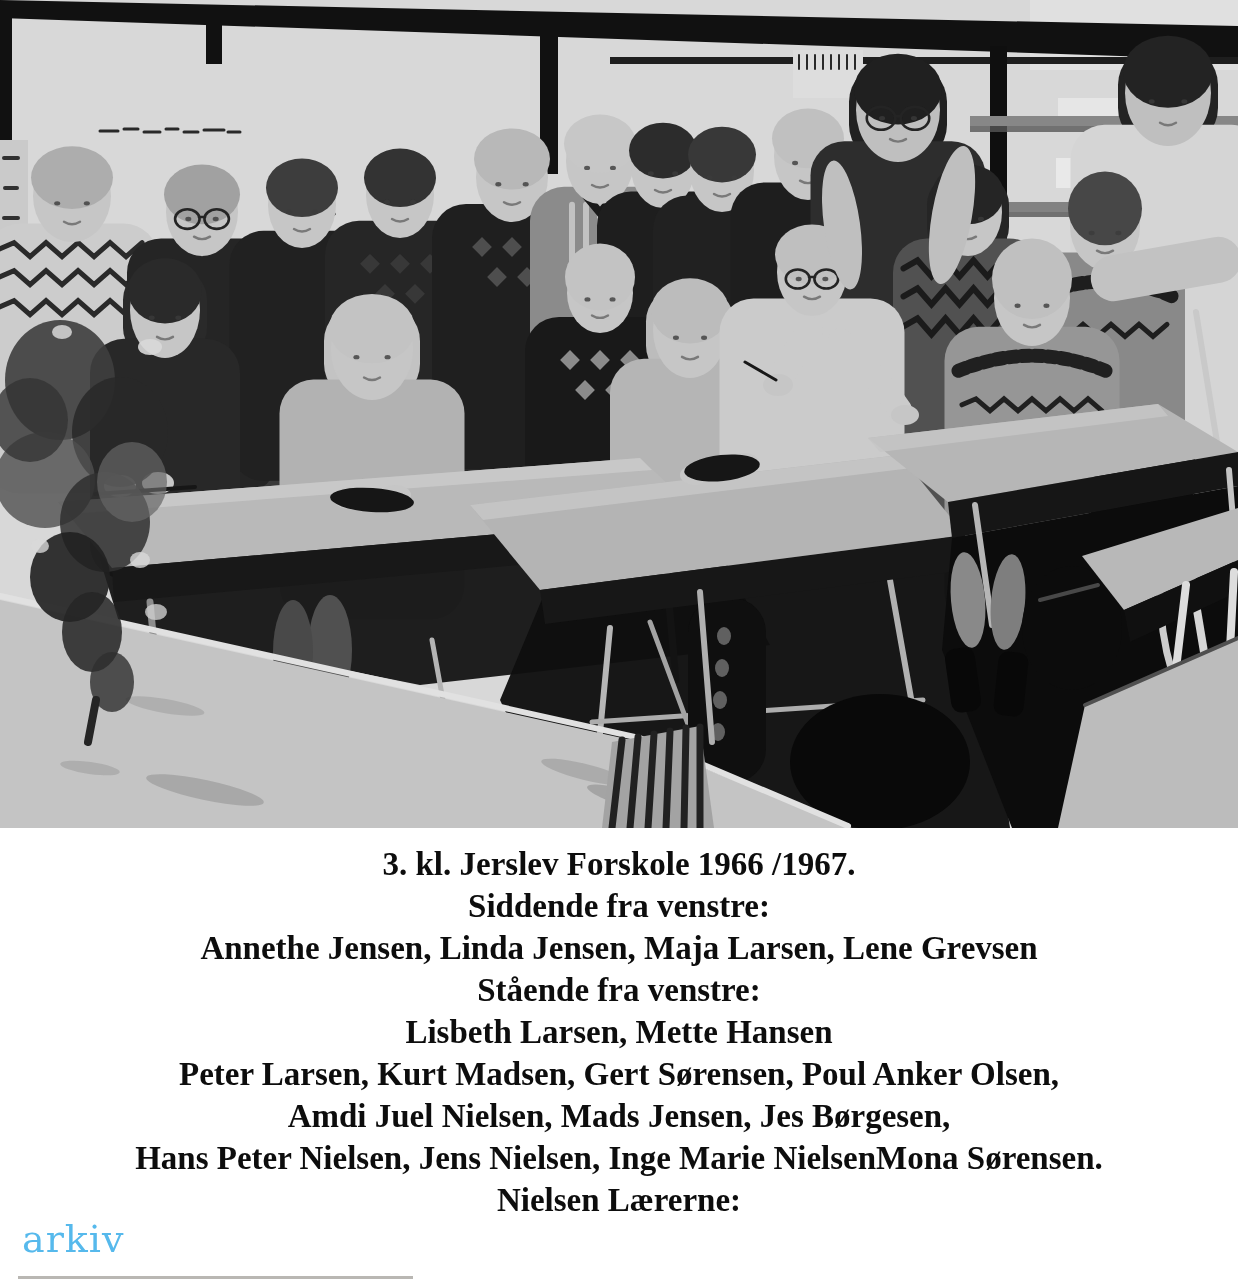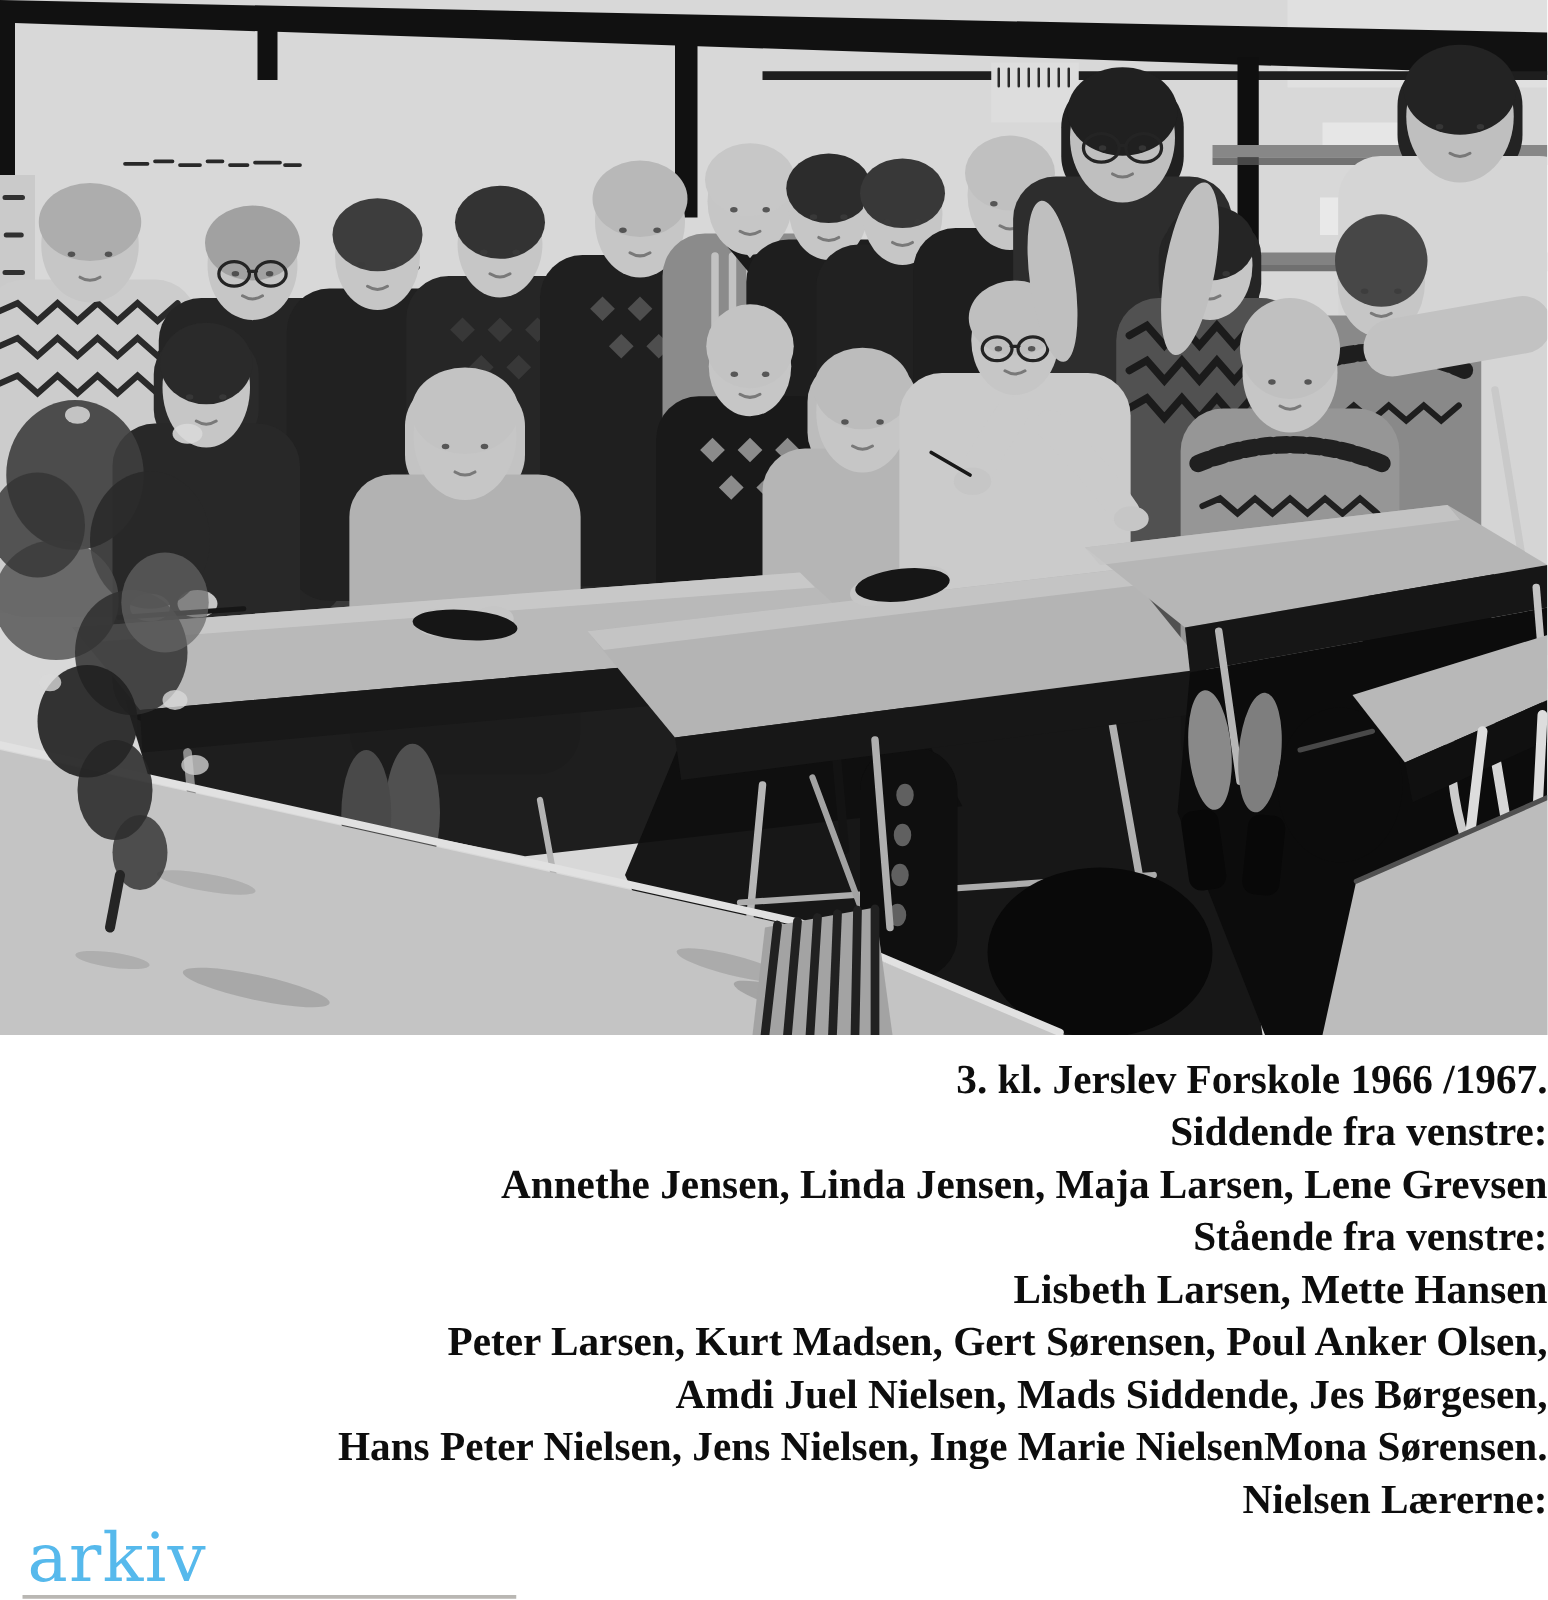--- a/index.html
+++ b/index.html
@@ -9,24 +9,24 @@
   }
   .photo{
     position:absolute;top:0;left:0;width:1238px;height:828px;margin:0;
   }
   .photo svg{display:block;filter:grayscale(100%) contrast(1.04);}
   .caption{
     position:absolute;top:843px;left:0;width:1238px;
     text-align:center;color:#0d0d0d;font-weight:bold;
     font-size:33px;line-height:42px;
   }
-  .caption p{margin:0;text-align:right;}
+  .caption p{margin:0;}
   .watermark{
     position:absolute;left:22px;top:1220px;
-    font-family:"DejaVu Serif",serif;font-size:54px;line-height:1;
+    font-family:"DejaVu Serif",serif;font-size:38px;line-height:1;
     letter-spacing:1px;
   }
   .scan-artifact{
     position:absolute;left:18px;top:1276px;width:395px;height:3px;
   }
 </style>
 </head>
 <body>
 
 <div class="page">
@@ -370,21 +370,21 @@
       </svg>
   </figure>
 
   <div class="caption" style="color: rgb(13, 13, 13);">
     <p>3. kl. Jerslev Forskole 1966 /1967.</p>
     <p>Siddende fra venstre:</p>
     <p>Annethe Jensen, Linda Jensen, Maja Larsen, Lene Grevsen</p>
     <p>Stående fra venstre:</p>
     <p>Lisbeth Larsen, Mette Hansen</p>
     <p>Peter Larsen, Kurt Madsen, Gert Sørensen, Poul Anker Olsen,</p>
-    <p>Amdi Juel Nielsen, Mads Siddende, Jes Børgesen,</p>
+    <p>Amdi Juel Nielsen, Mads Jensen, Jes Børgesen,</p>
     <p>Hans Peter Nielsen, Jens Nielsen, Inge Marie NielsenMona Sørensen.</p>
     <p>Nielsen Lærerne:</p>
   </div>
 
   <div class="watermark" style="color: rgb(86, 185, 236);">arkiv</div>
 
   <div class="scan-artifact" style="background: rgb(185, 183, 179);"></div>
 
 </div>
 

